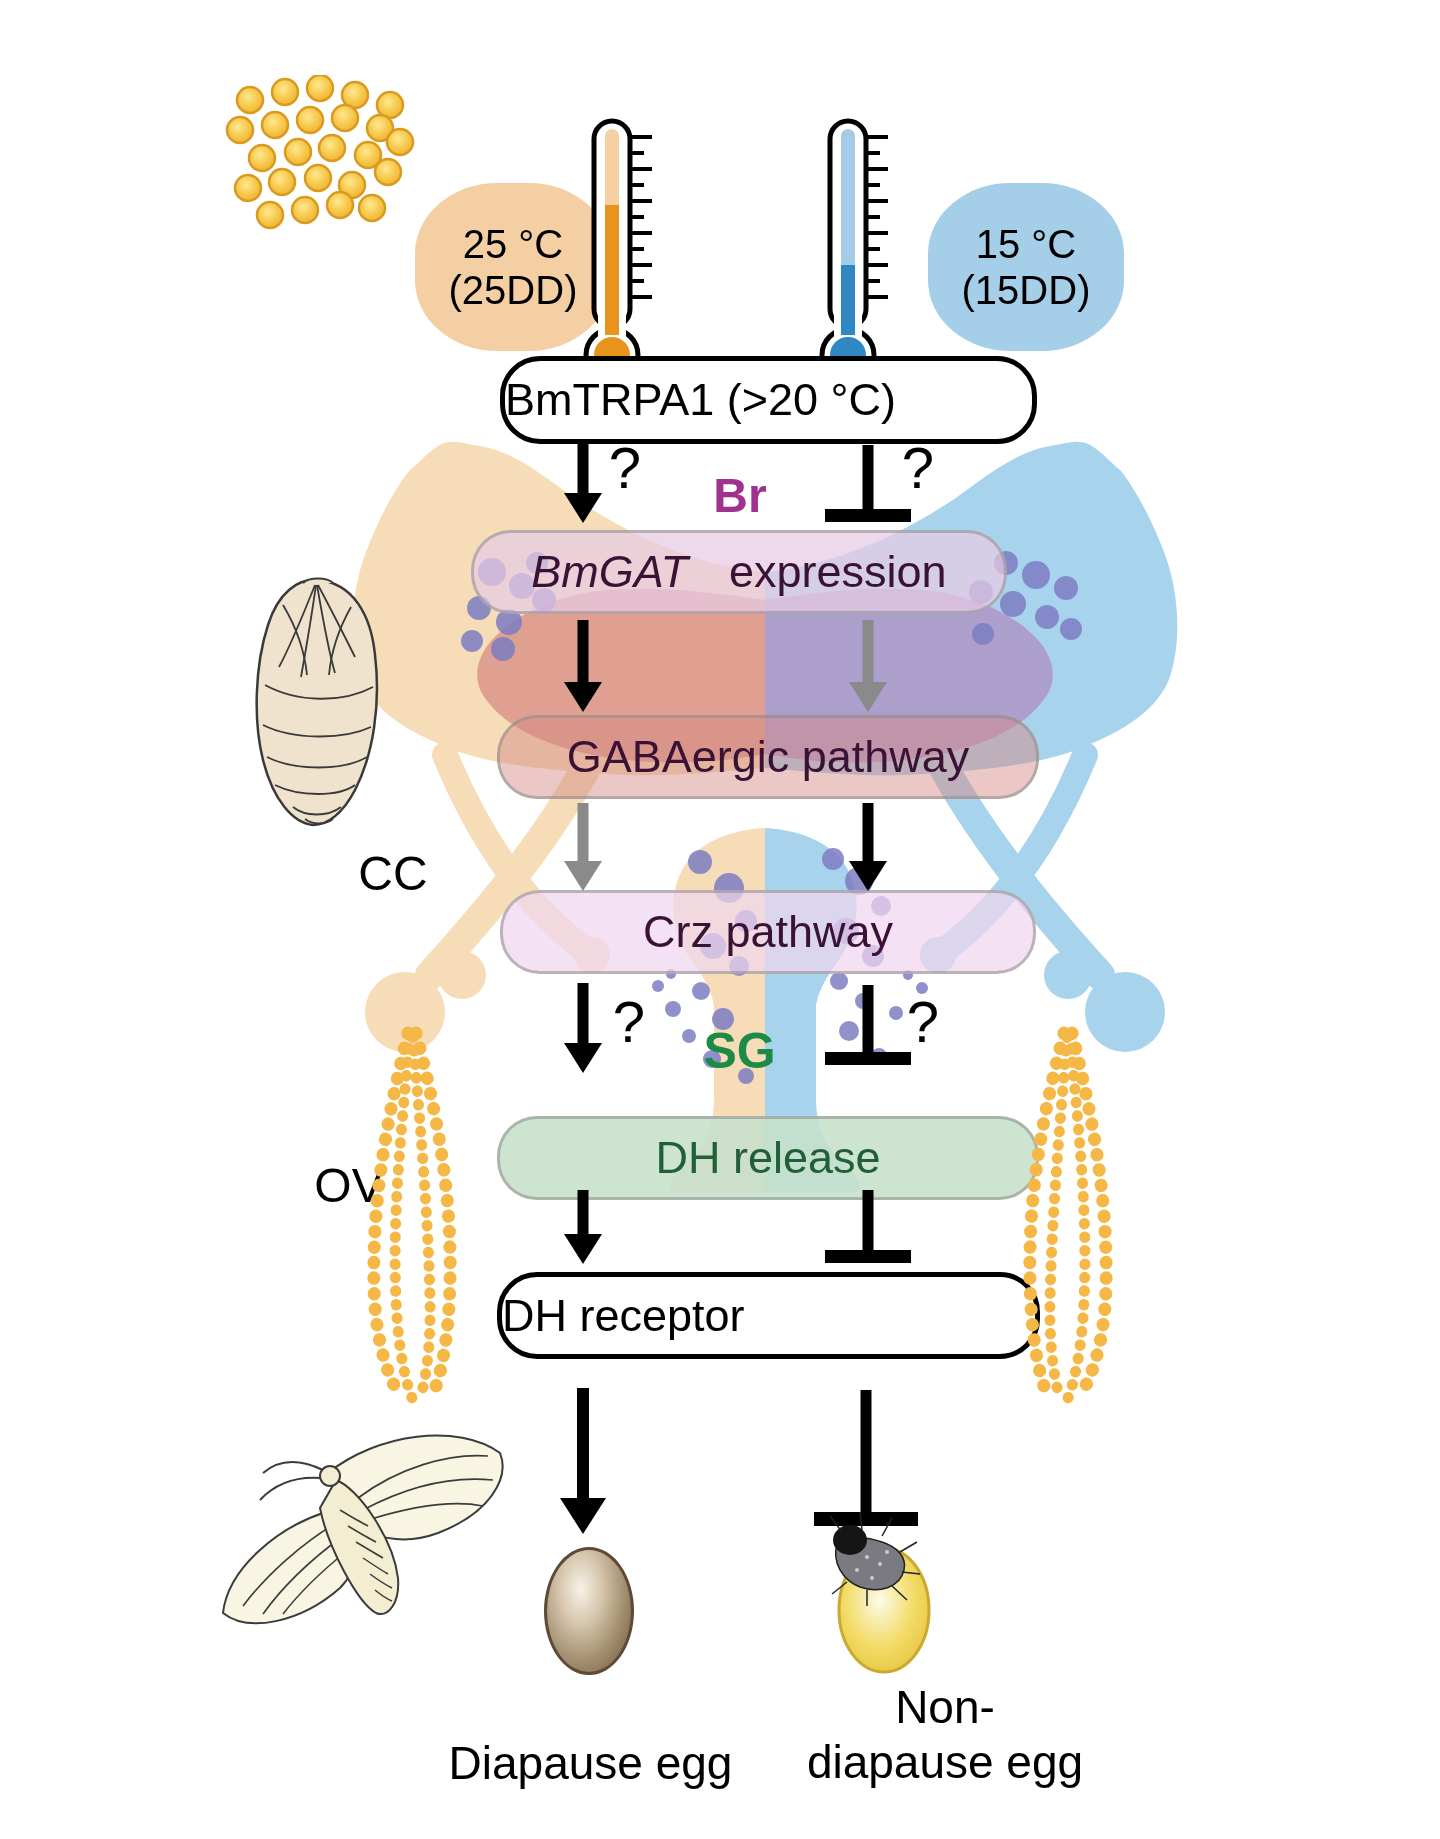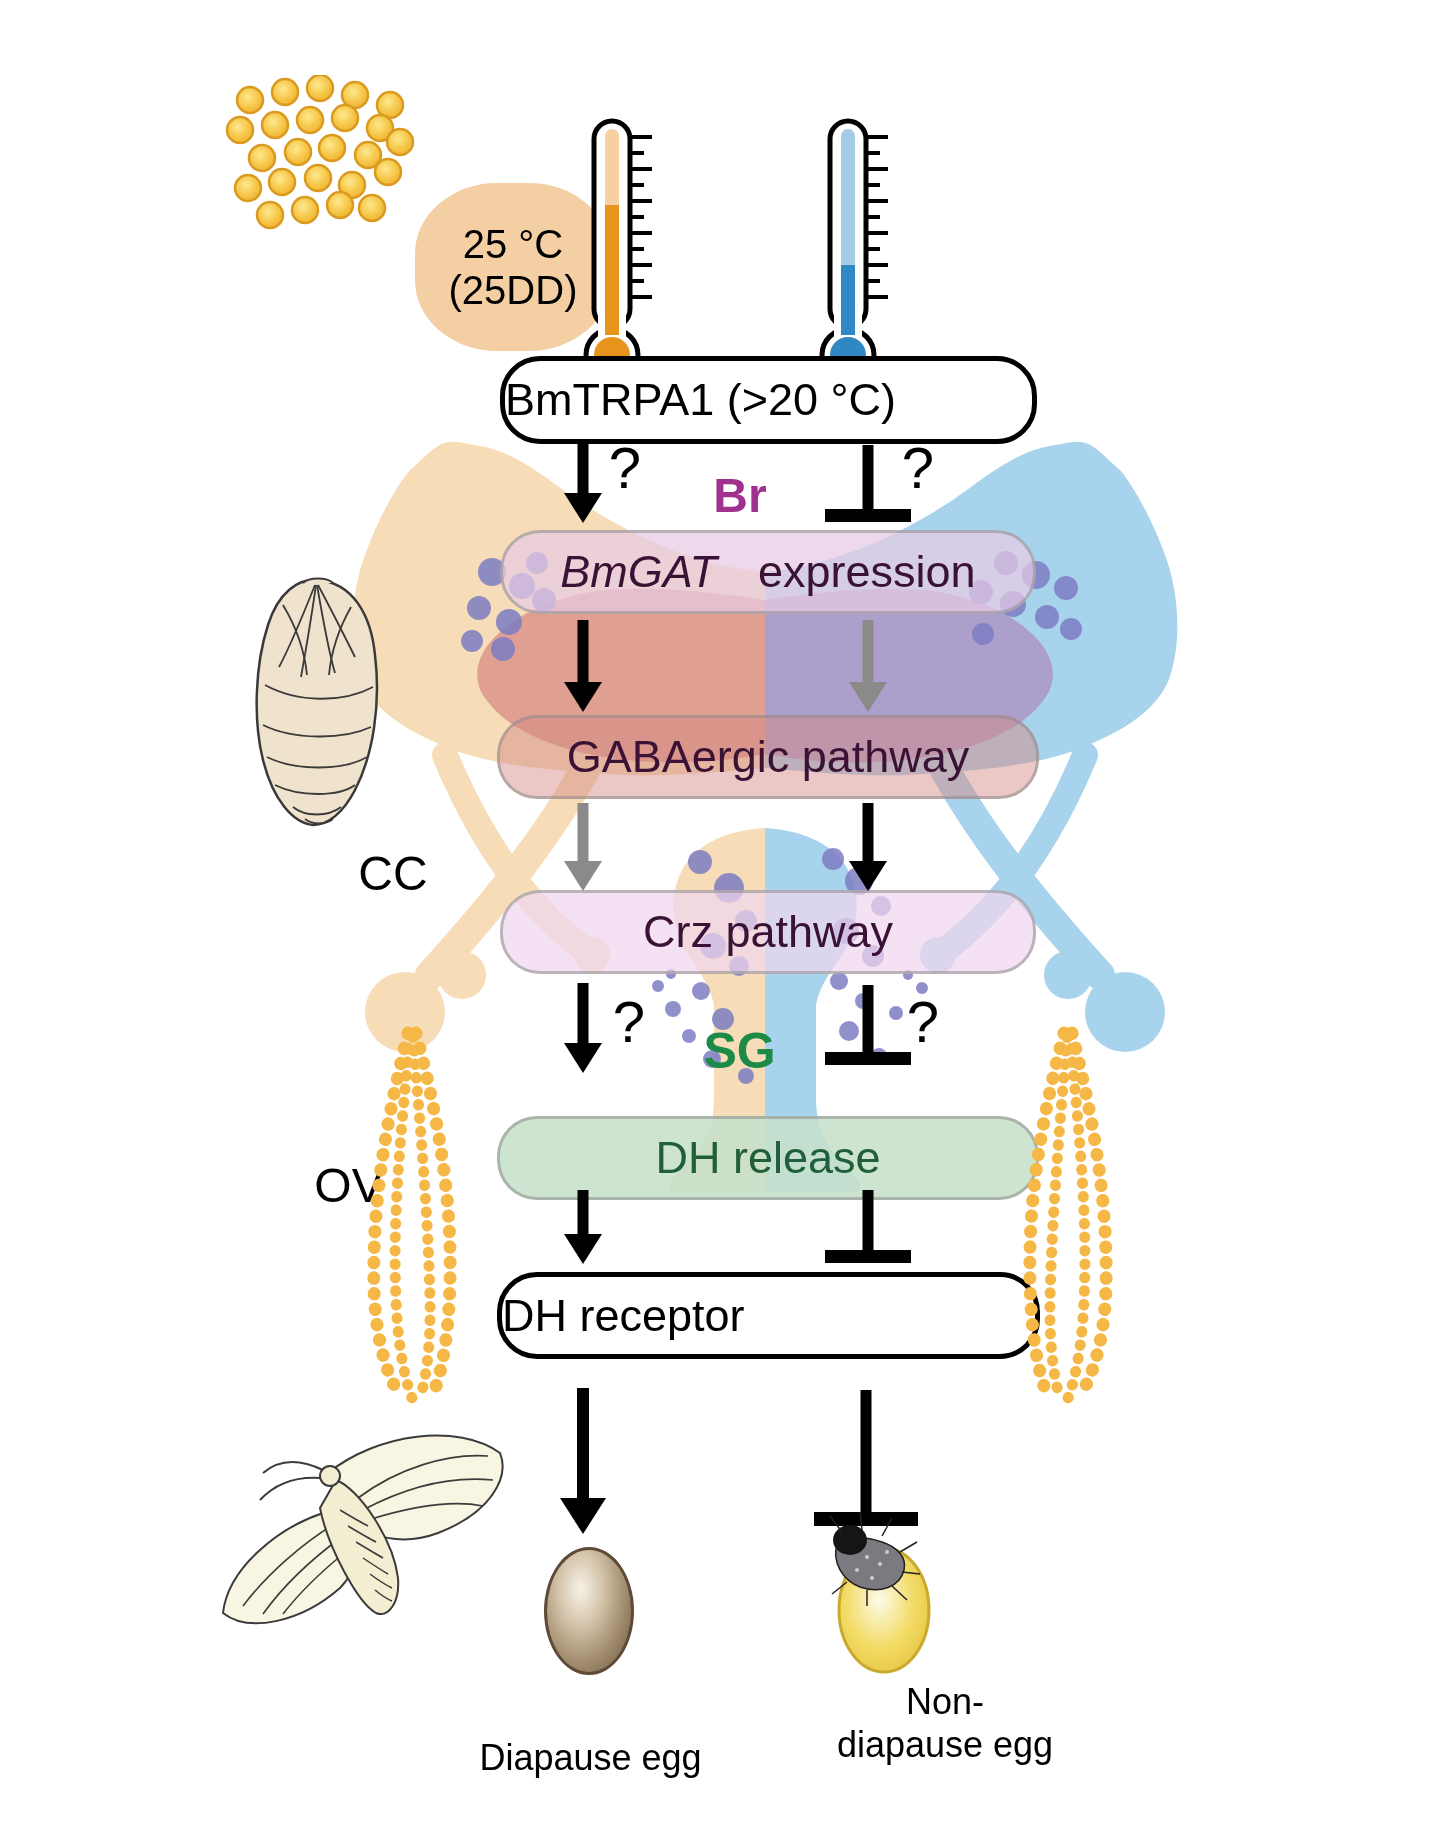--- a/index.html
+++ b/index.html
@@ -42,21 +42,21 @@
   .tbar{position:absolute;width:100px;}
   .tbar .shaft{position:absolute;left:50%;transform:translateX(-50%);top:0;width:11px;
                height:calc(100% - 13px);background:#000;}
   .tbar .bar{position:absolute;left:50%;transform:translateX(-50%);bottom:0;width:86px;height:13px;background:#000;}
   .tbar.big .bar{width:104px;height:14px;}
   .lbl{position:absolute;text-align:center;}
   .q{font-size:58px;font-weight:500;}
   .br-lbl{font-size:48px;font-weight:700;color:var(--br-label);}
   .anat{font-size:48px;}
   .sg-lbl{font-size:50px;font-weight:600;color:var(--sg-label);}
-  .egglabel{font-size:36px;line-height:1.2;}
+  .egglabel{font-size:46px;line-height:1.2;}
   .flip{transform:scaleX(-1);}
   .brown-egg{position:absolute;border-radius:50%;border:3px solid #5E4A36;
     background:radial-gradient(ellipse at 40% 32%, #F7F2E8 0%, #D6C6AD 30%, #A38E6F 62%, #7C664C 88%, #6B5640 100%);}
 </style>
 </head>
 <body>
 
 <div class="canvas">
 
   <svg class="abs" style="left:320px;top:430px;" width="900" height="780" viewBox="320 430 900 780">
@@ -161,20 +161,24 @@
       <circle cx="80" cy="135" r="13"></circle>
         <circle cx="115" cy="130" r="13"></circle>
         <circle cx="147" cy="133" r="13"></circle>
     </g>
   </svg>
 
   <div class="blob warm" style="left:415px;top:183px;width:196px;height:168px;">
     <span>25 °C</span>
     <span>(25DD)</span>
   </div>
+  <div class="blob cold" style="left:928px;top:183px;width:196px;height:168px;">
+    <span>15 °C</span>
+    <span>(15DD)</span>
+  </div>
 
   <svg class="abs" style="left:572px;top:115px;" width="80" height="270" viewBox="0 0 80 270">
     <g stroke="#000" stroke-width="4">
       <line x1="58" y1="22" x2="80" y2="22"></line>
         <line x1="58" y1="38" x2="72" y2="38"></line>
       <line x1="58" y1="54" x2="80" y2="54"></line>
         <line x1="58" y1="70" x2="72" y2="70"></line>
       <line x1="58" y1="86" x2="80" y2="86"></line>
         <line x1="58" y1="102" x2="72" y2="102"></line>
       <line x1="58" y1="118" x2="80" y2="118"></line>
@@ -209,21 +213,21 @@
     <rect x="26" y="196" width="28" height="26" fill="#fff"></rect>
     <rect x="33" y="14" width="14" height="140" rx="7" fill="#A5CBE6"></rect>
     <rect x="33" y="150" width="14" height="70" style="fill:var(--cold-accent)"></rect>
     <circle cx="40" cy="240" r="18" style="fill:var(--cold-accent)"></circle>
   </svg>
 
   <div class="wbox" style="left:500px;top:356px;width:527px;height:78px;">
     <span>BmTRPA1 (&gt;20 °C)</span>
   </div>
 
-  <div class="pill gat" style="left:500px;top:530px;width:530px;height:78px;gap:41px;">
+  <div class="pill gat" style="left:471px;top:530px;width:530px;height:78px;gap:41px;">
     <i>BmGAT</i>
       <span> expression</span>
   </div>
 
   <div class="pill crz" style="left:500px;top:890px;width:530px;height:78px;">
     <span>Crz pathway</span>
   </div>
 
   <div class="pill gaba" style="left:497px;top:715px;width:536px;height:78px;">
     <span>GABAergic pathway</span>

